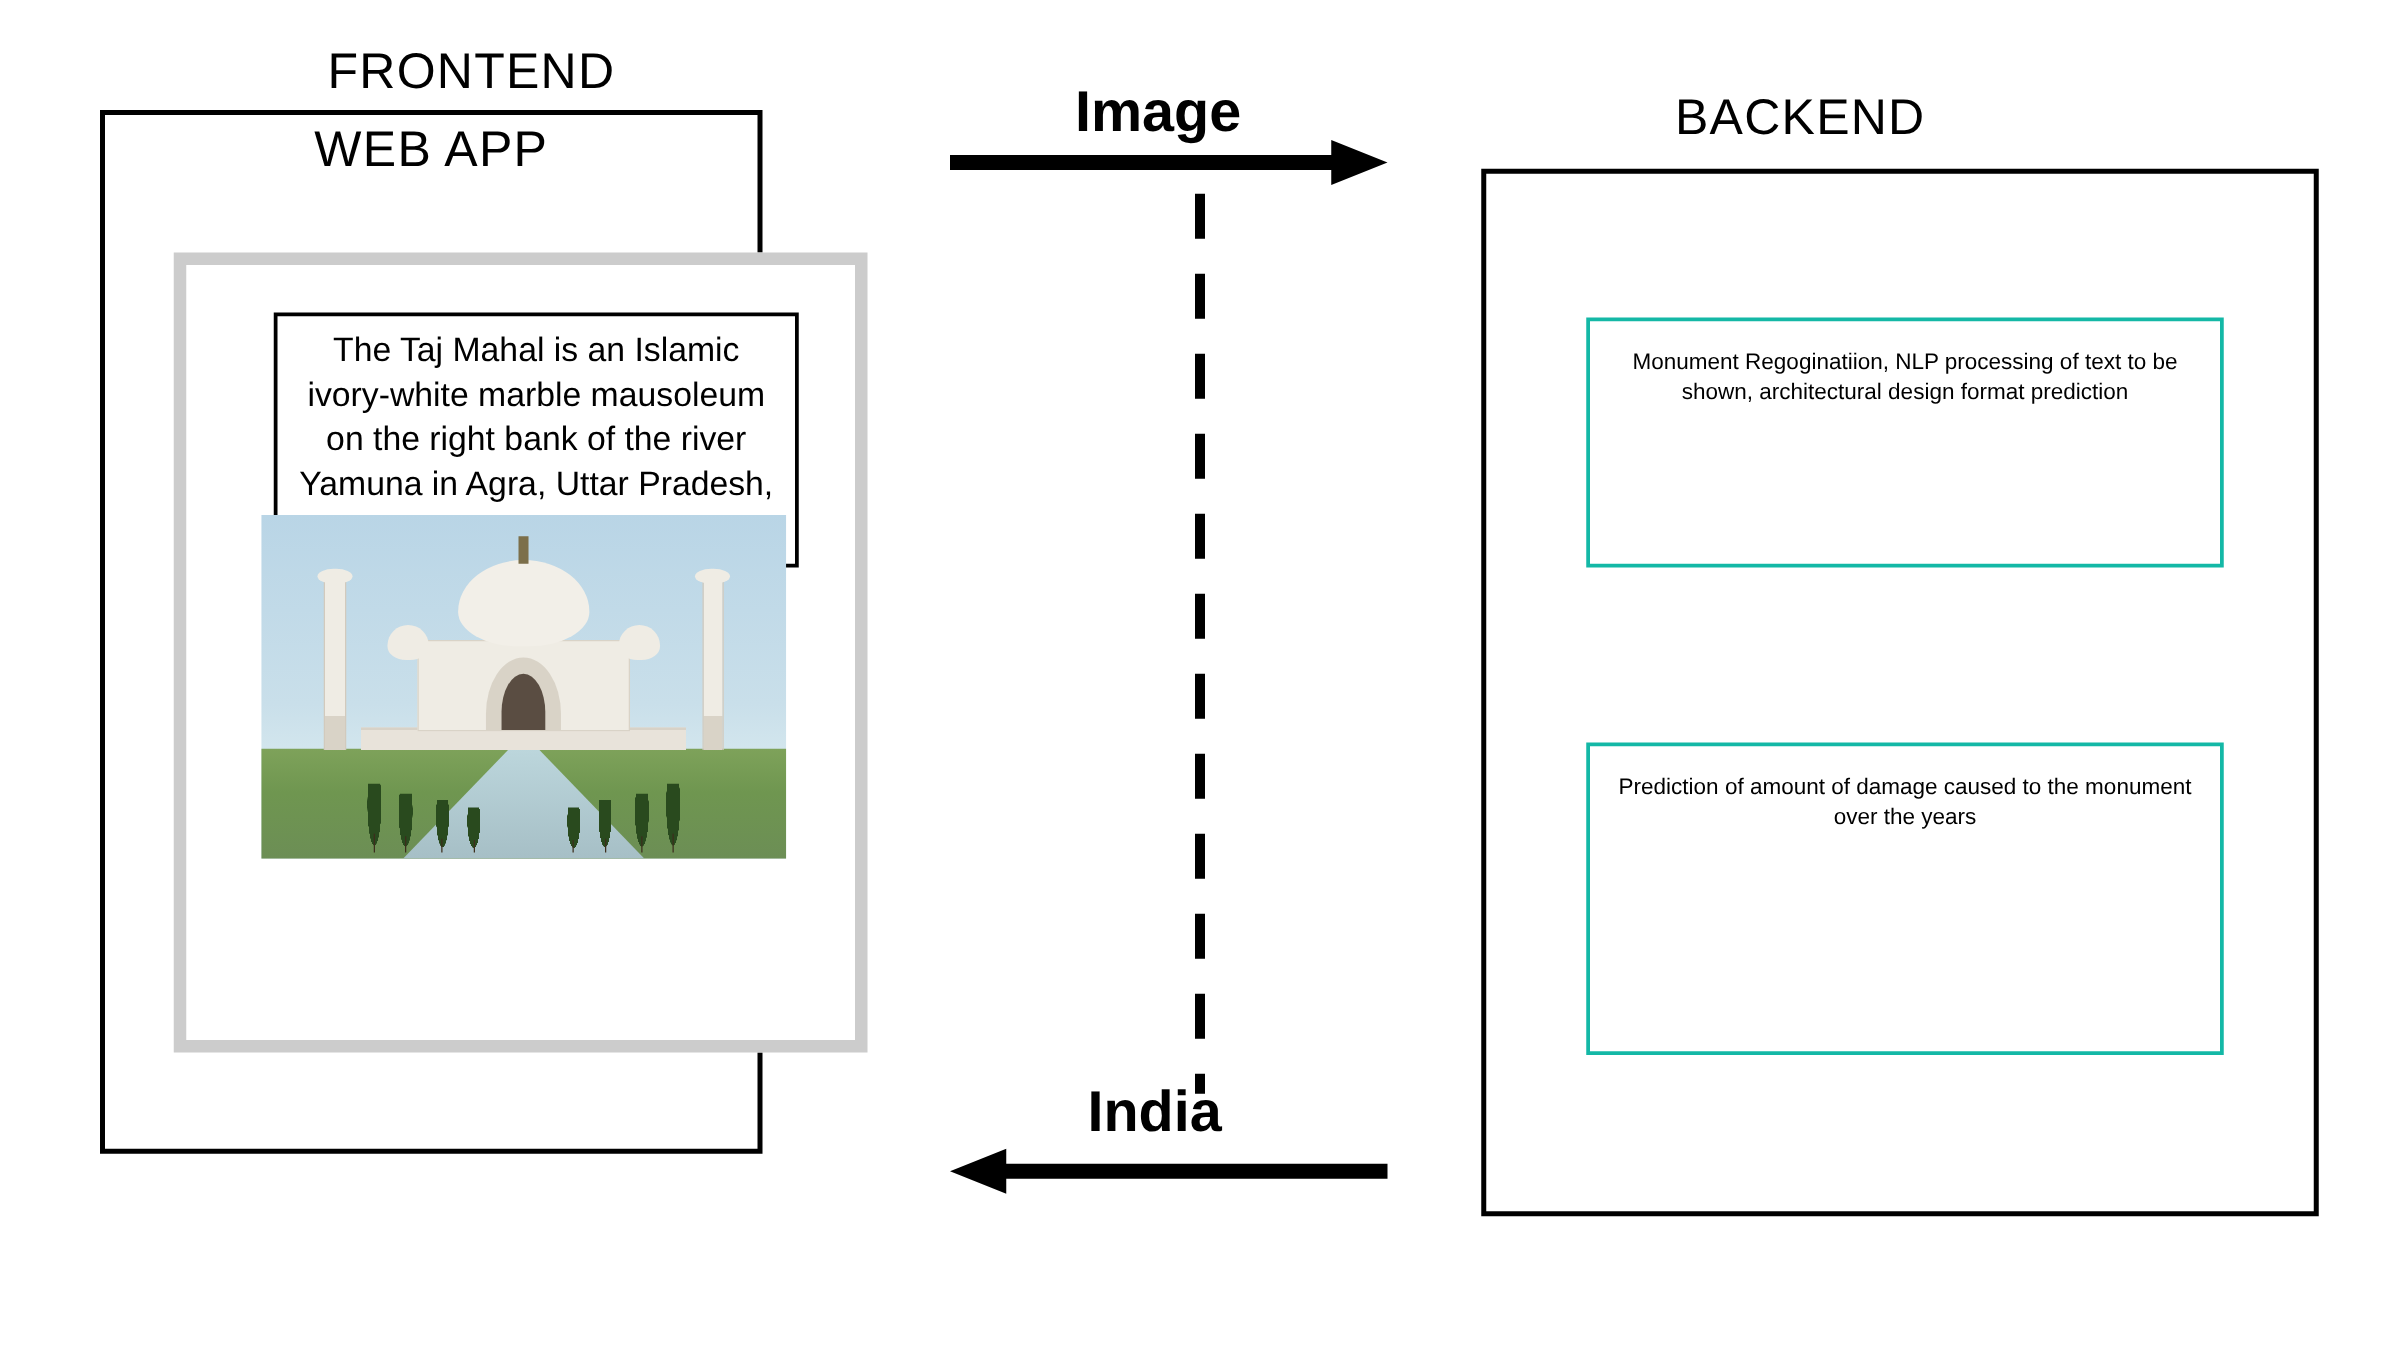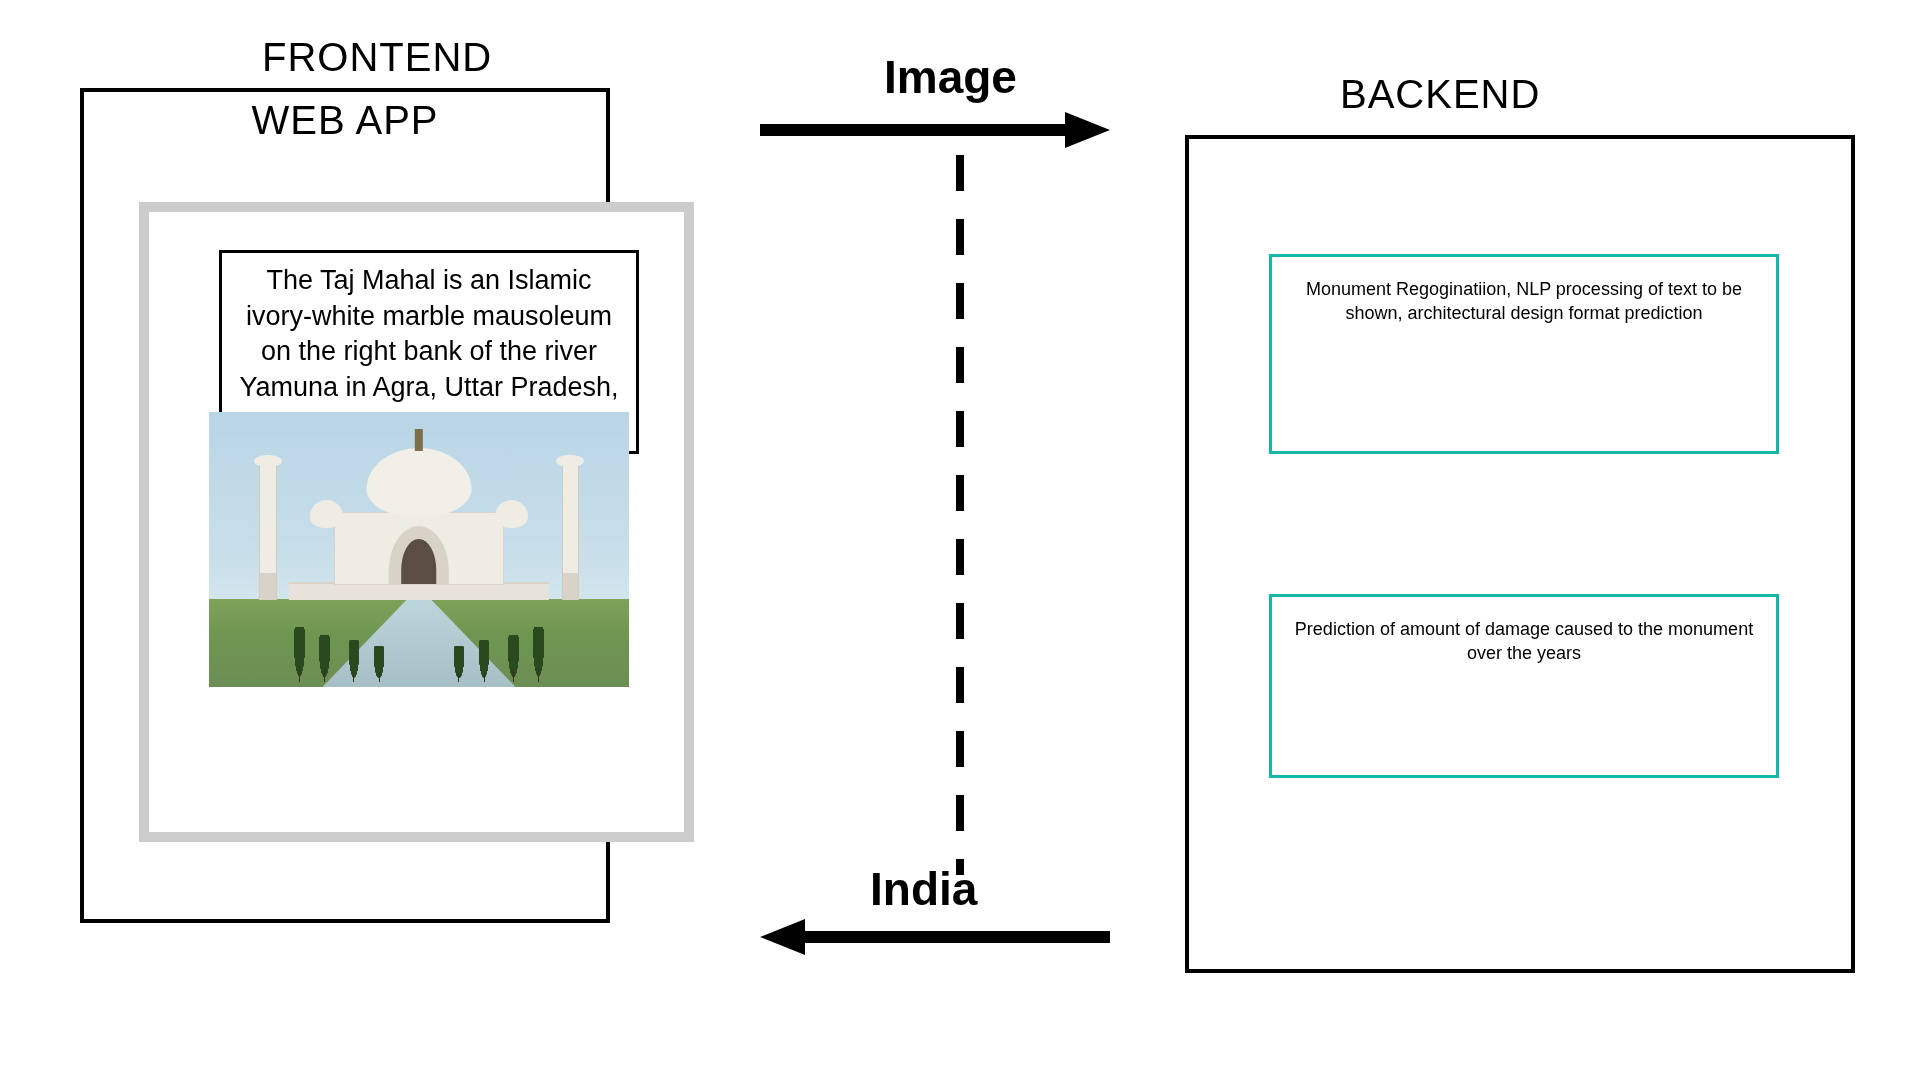--- a/index.html
+++ b/index.html
@@ -72,24 +72,24 @@
         <div class="tree" style="right:39%;height:13%;"></div>
       </div>
     </div>
   </div>
 
   <div class="label" style="left:1340px;top:72px;">BACKEND</div>
 
   <div class="box" style="left:1185px;top:135px;width:670px;height:838px;">
     <div class="ml-box" style="left:80px;top:115px;width:510px;height:200px;">Monument Regoginatiion, NLP processing of text to be shown, architectural design format prediction</div>
 
-    <div class="ml-box" style="left:80px;top:455px;width:510px;height:184px;">Prediction of amount of damage caused to the monument over the years</div>
+    <div class="ml-box" style="left:80px;top:455px;width:510px;height:250px;">Prediction of amount of damage caused to the monument over the years</div>
   </div>
 
-  <div class="arrow-label" style="left:860px;top:50px;margin-left:24px;">Image</div>
+  <div class="arrow-label" style="left:860px;top:62px;">Image</div>
   <svg class="arrow" style="left:760px;top:110px;width:350px;height:40px;">
     <line x1="0" y1="20" x2="315" y2="20" stroke="#000" stroke-width="12"></line>
     <polygon points="350,20 305,2 305,38" fill="#000"></polygon>
   </svg>
 
   <svg class="dash" style="left:950px;top:155px;width:20px;height:720px;">
     <line x1="10" y1="0" x2="10" y2="720" stroke="#000" stroke-width="8" stroke-dasharray="36 28"></line>
   </svg>
 
   <div class="arrow-label" style="left:870px;top:862px;">India</div>

